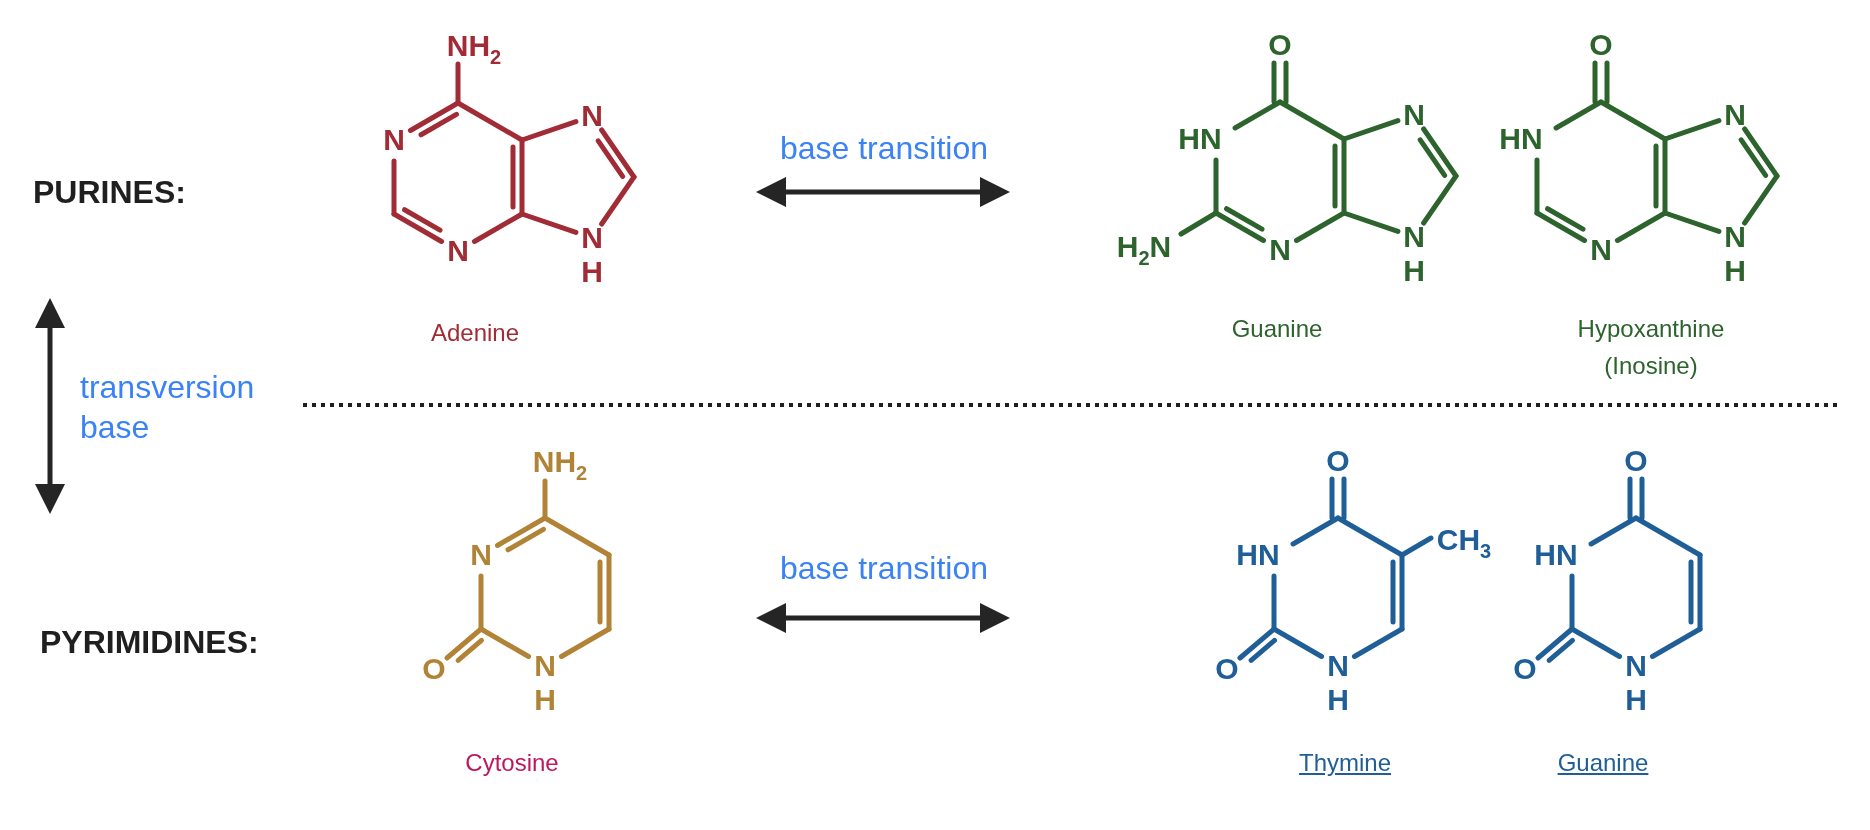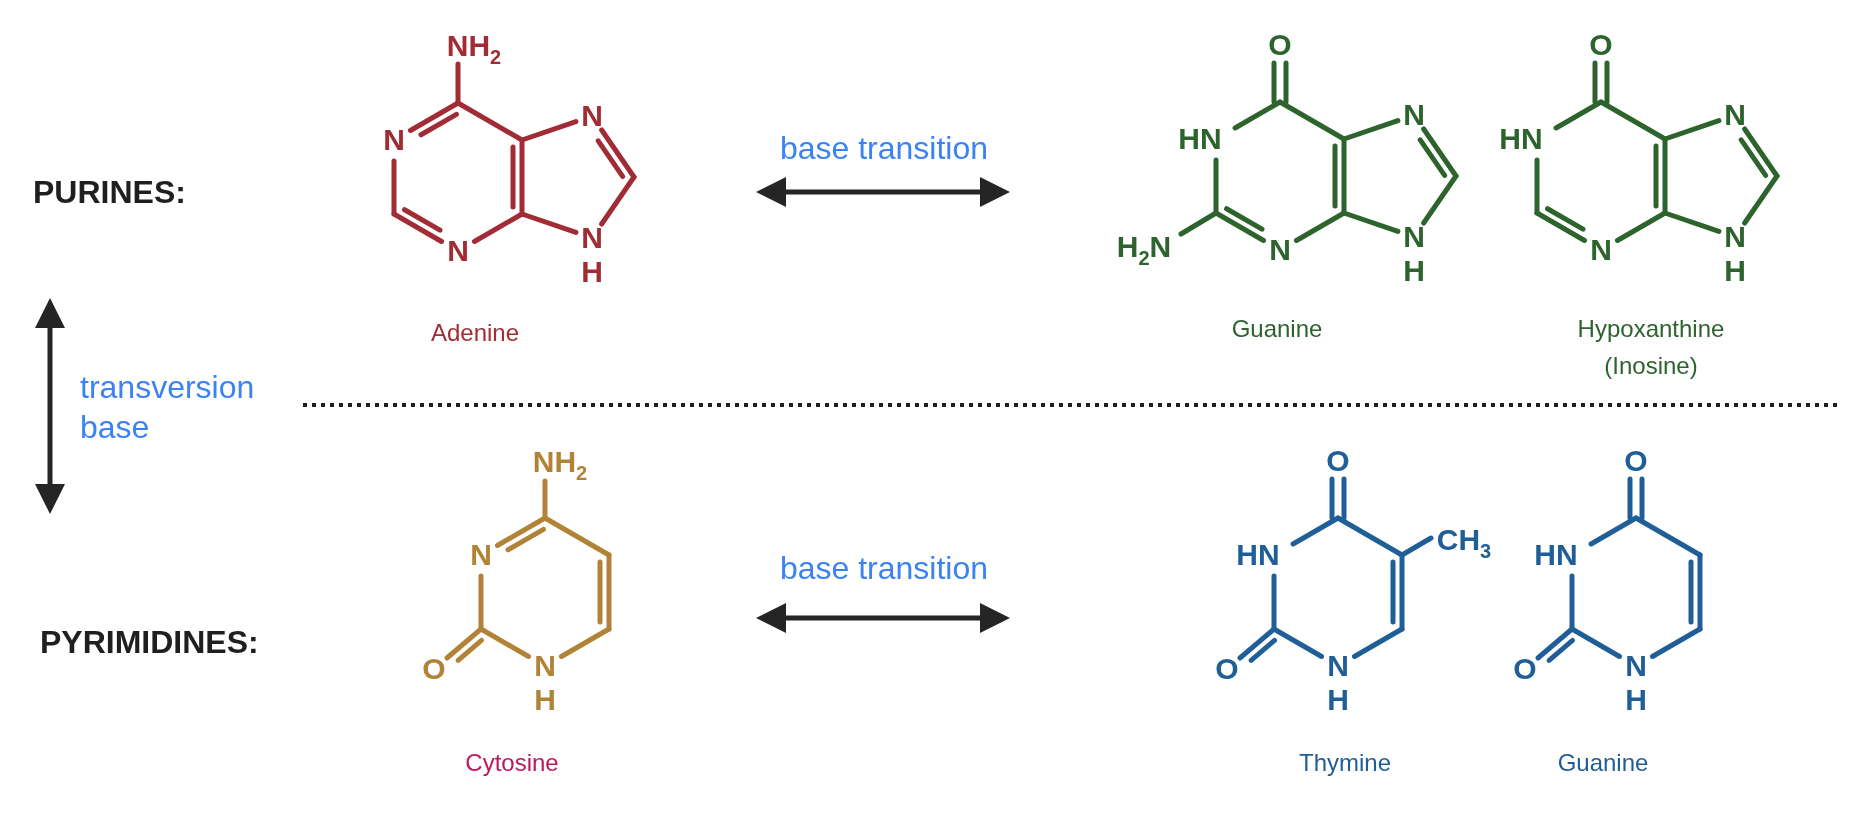--- a/index.html
+++ b/index.html
@@ -10,21 +10,21 @@
   .abs{position:absolute;}
   svg#diagram{position:absolute;left:0;top:0;}
   .heading{font-weight:700;font-size:32px;color:#1f1f1f;text-align:right;}
   .rel-label{font-size:32px;color:#3b82f6;}
   .rel-label.centered{width:320px;text-align:center;}
   .transversion{line-height:40px;}
   .caption{font-size:24px;text-align:center;width:320px;line-height:37px;}
   .col-a{color:#A12C35;}
   .col-g{color:#2D632D;}
   .col-c{color:#be185d;}
-  .col-b{color:#205E98;}
+  .col-b{color:#205E98;text-decoration:underline;}
 </style>
 </head>
 <body>
 
 <svg id="diagram" width="1870" height="830" viewBox="0 0 1870 830">
     <line x1="303" y1="405" x2="1837" y2="405" stroke="#1F1F1F" stroke-width="4" stroke-dasharray="4 5"></line>
     <g>
       <line x1="782" y1="192" x2="984" y2="192" stroke="#252525" stroke-width="5"></line>
       <polygon points="756,192 786,177 786,207" fill="#252525"></polygon>
       <polygon points="1010,192 980,177 980,207" fill="#252525"></polygon>

